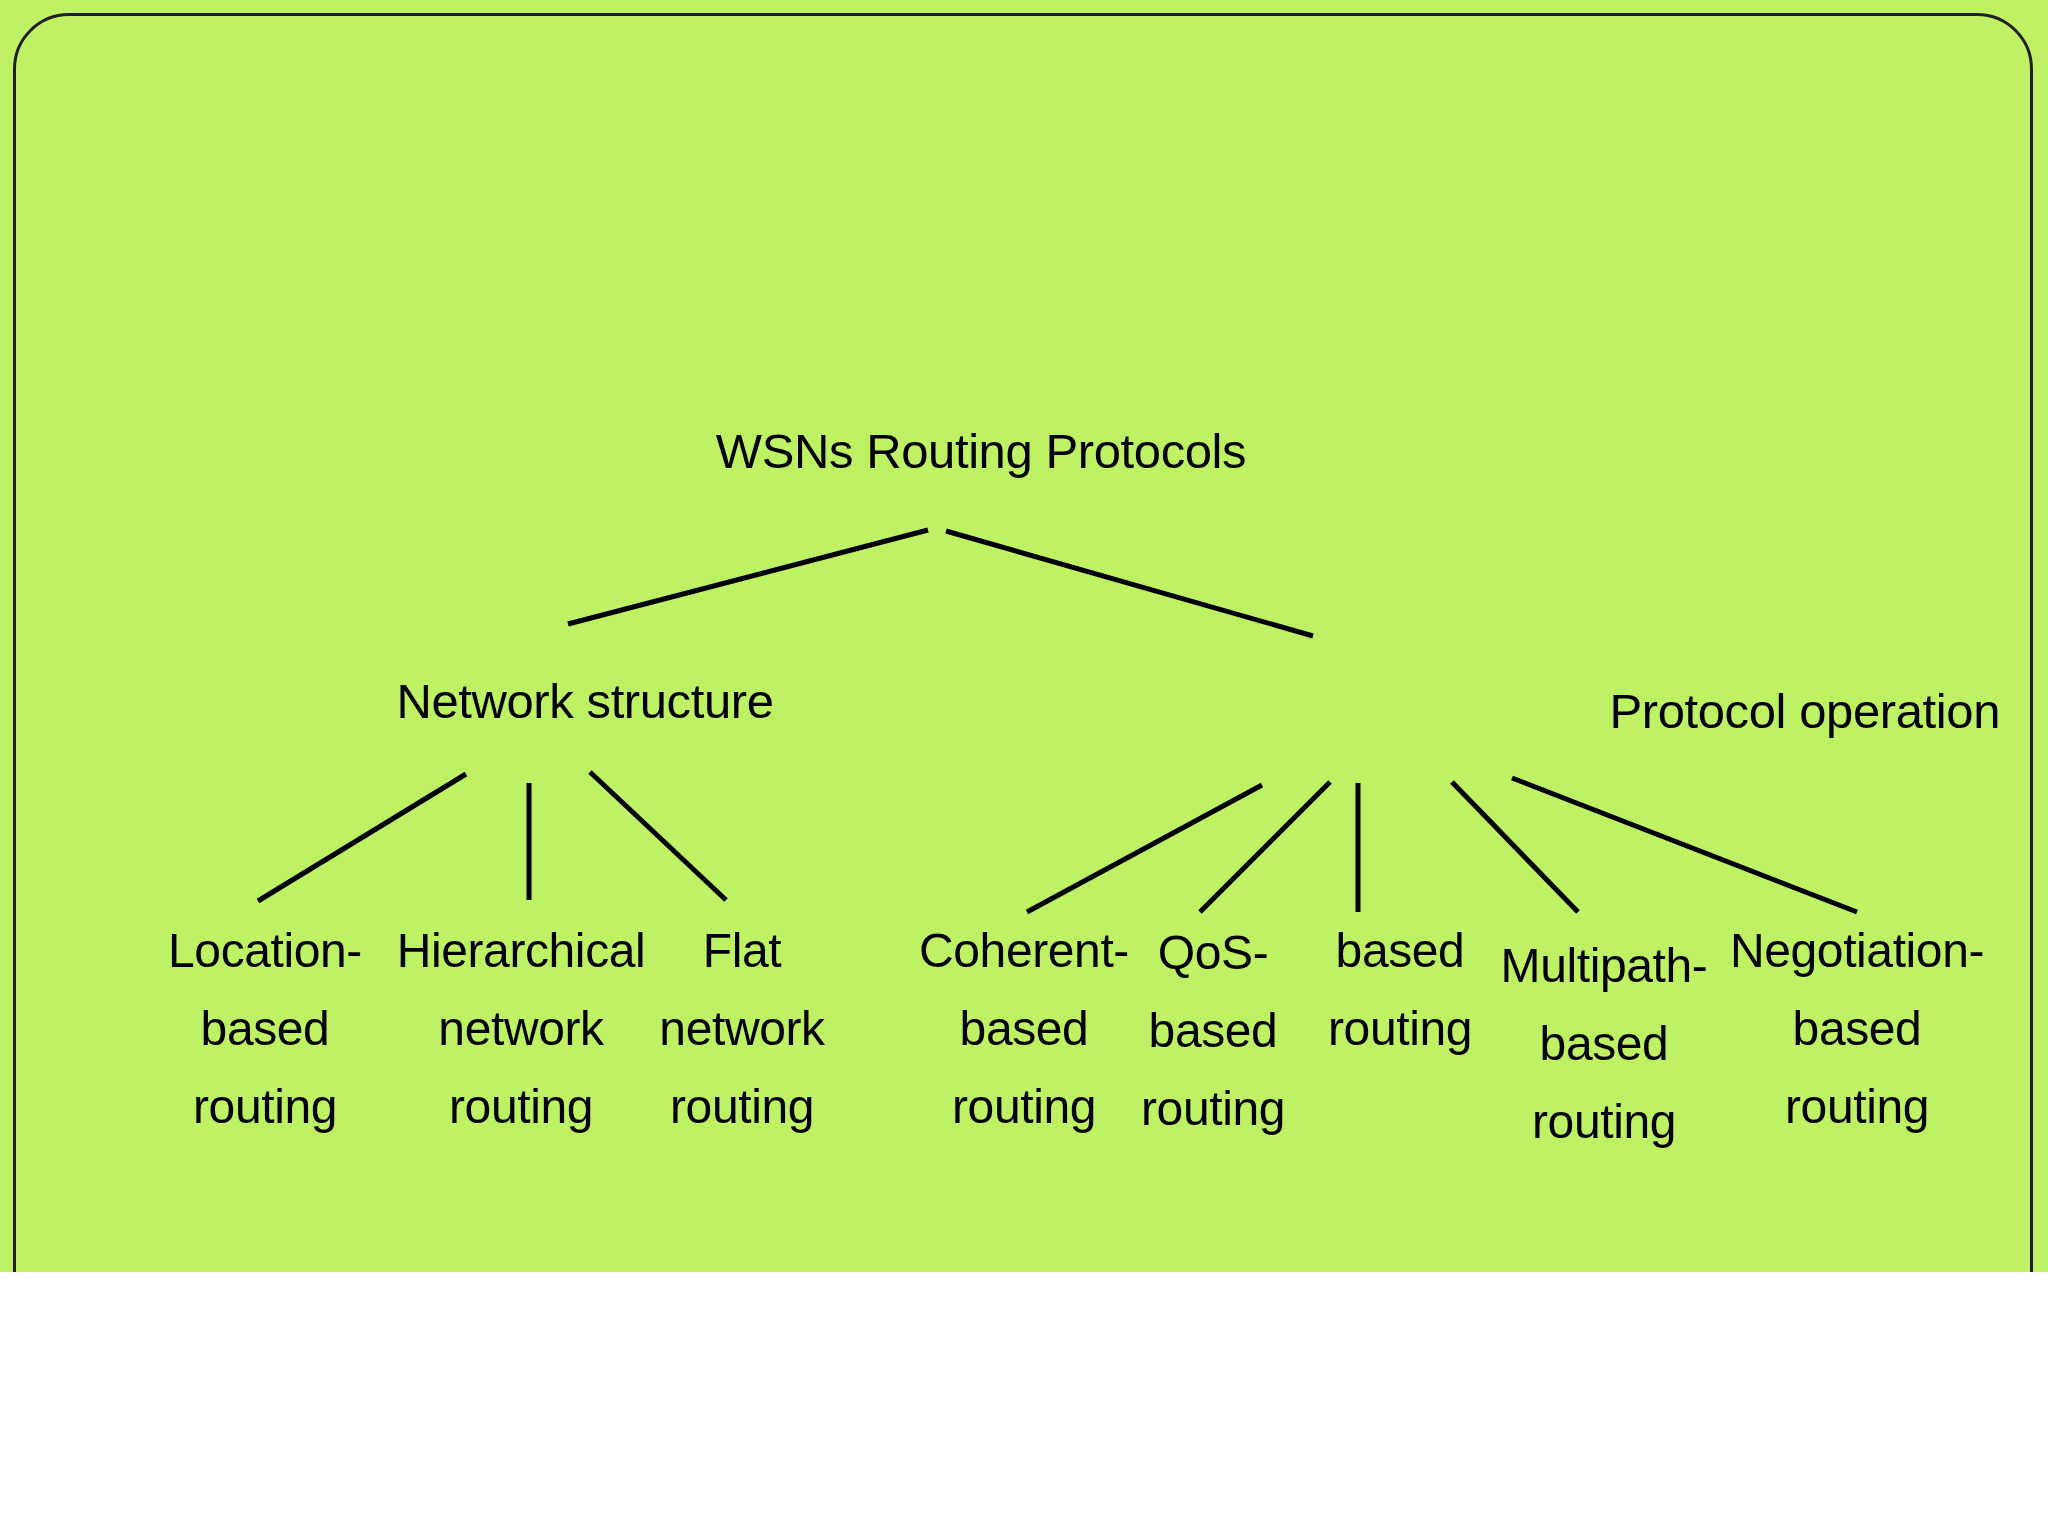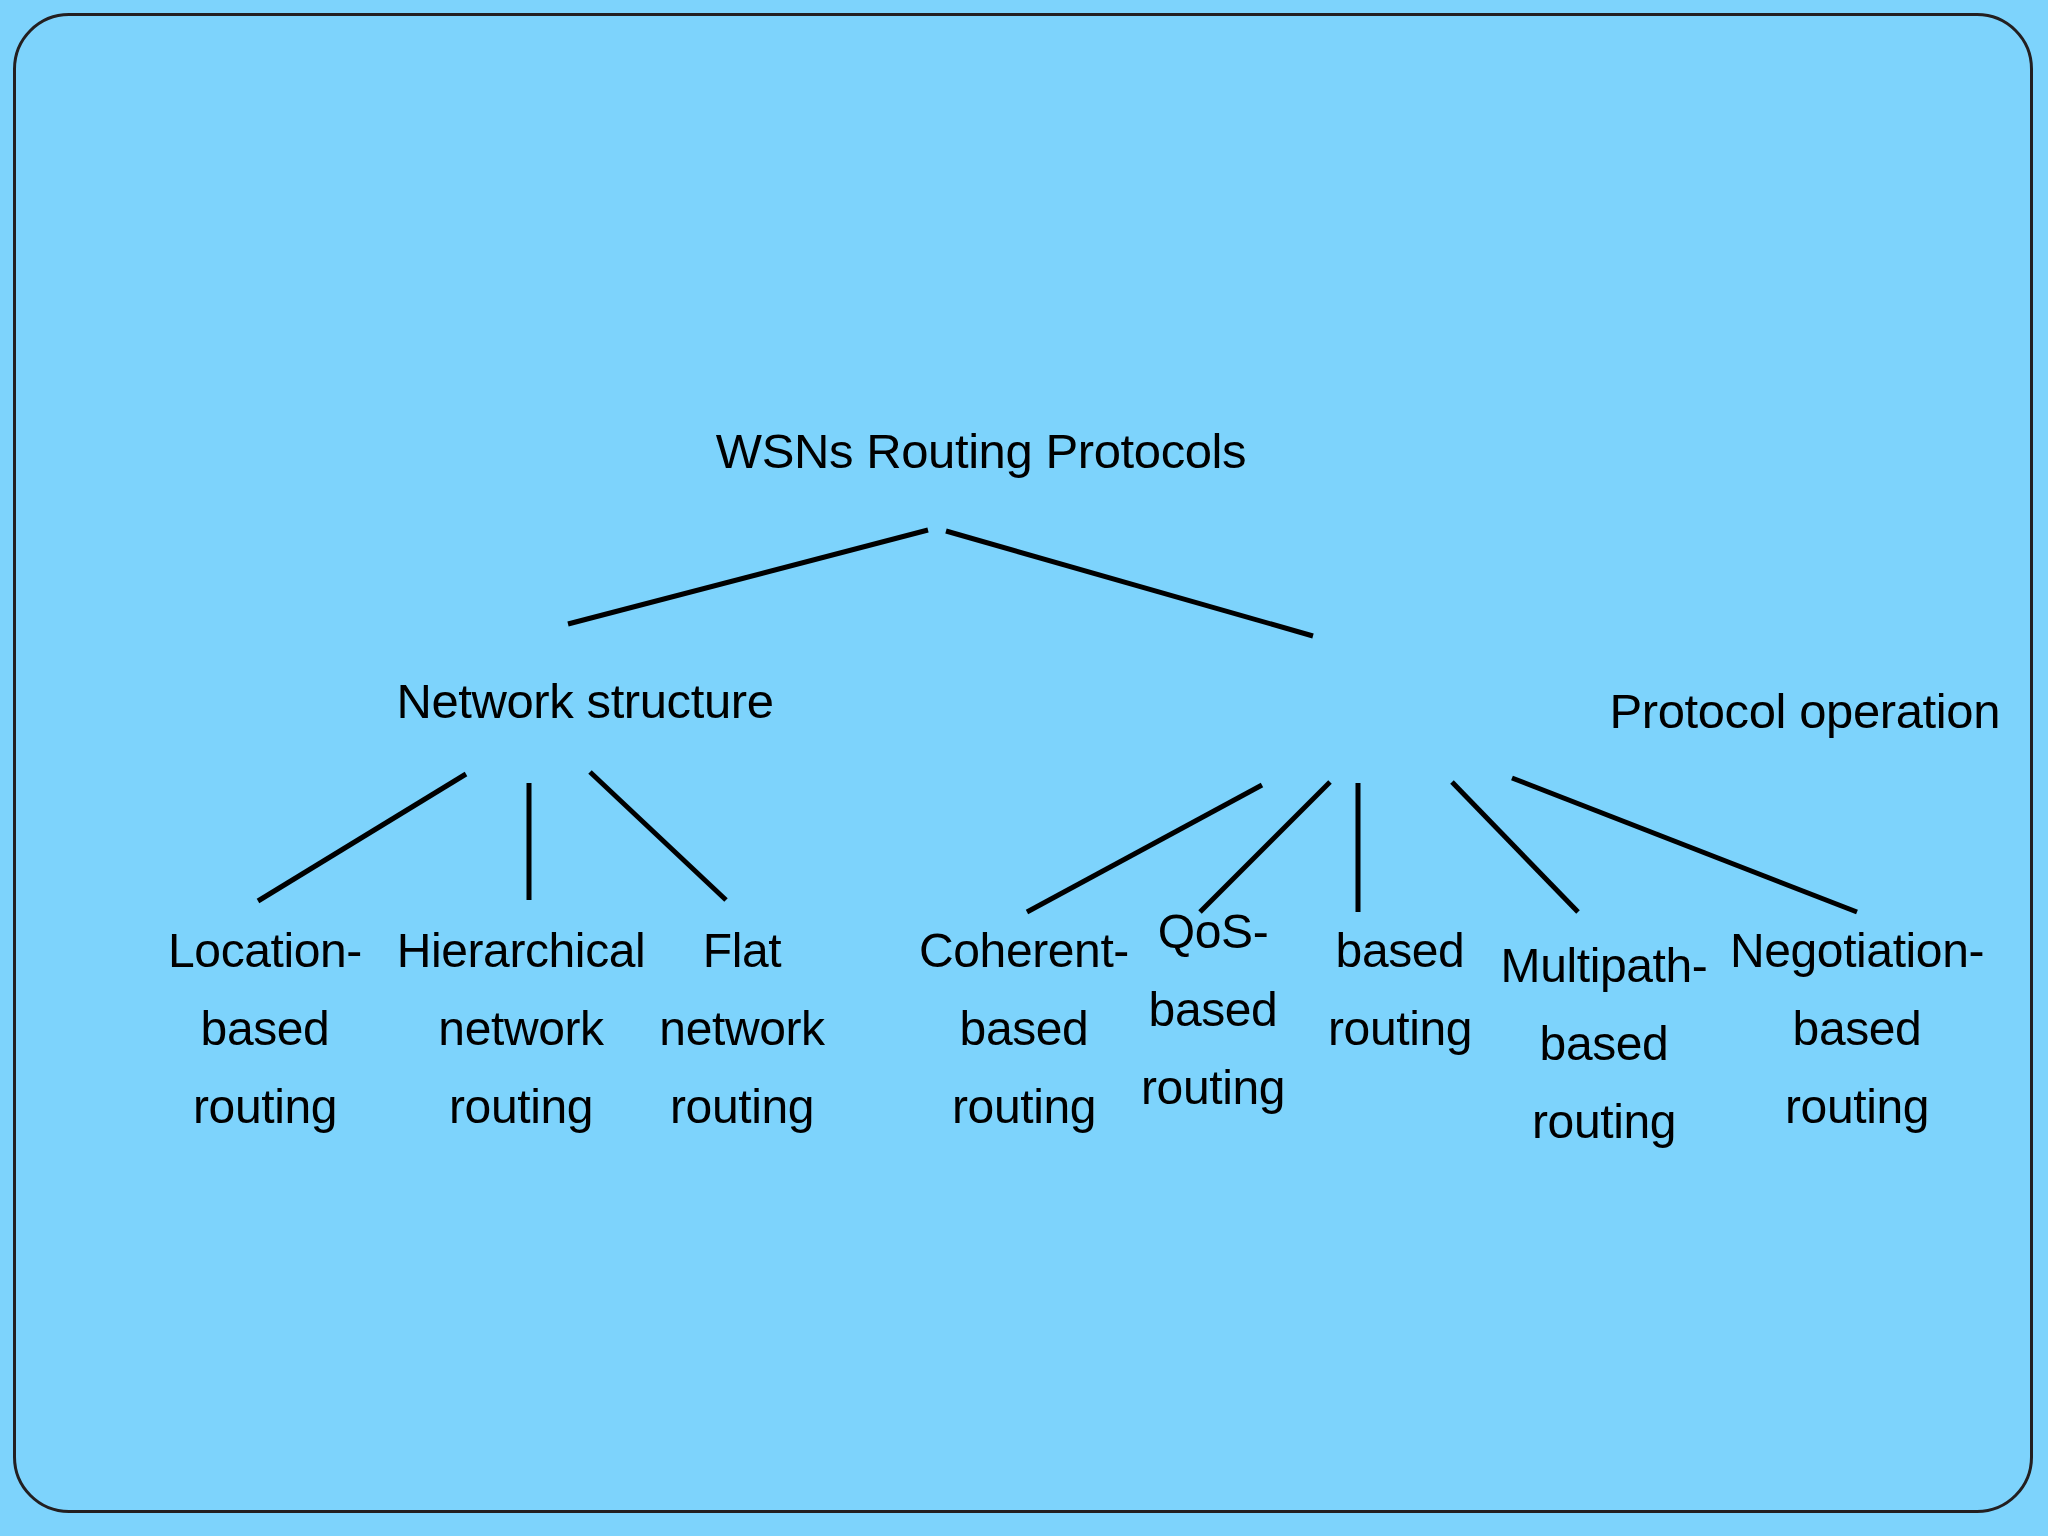--- a/index.html
+++ b/index.html
@@ -3,22 +3,22 @@
 <meta charset="utf-8">
 <style>
   html, body {
     margin: 0;
     padding: 0;
     background: #ffffff;
   }
   #slide {
     position: relative;
     width: 2048px;
-    height: 1536px;
-    background: #7dd3fc;
+    height: 1272px;
+    background: #bef264;
     overflow: hidden;
     font-family: "Liberation Sans", sans-serif;
   }
   #frame {
     position: absolute;
     left: 13px;
     top: 13px;
     width: 2020px;
     height: 1500px;
     border: 3px solid #231f20;
@@ -118,21 +118,21 @@
       <span class="ln">network</span>
       <span class="ln">routing</span>
     </div>
 
     <div class="node leaf" id="node-leaf-3" style="left: 424px; width: 1200px; top: 912.44px;">
       <span class="ln">Coherent-</span>
       <span class="ln">based</span>
       <span class="ln">routing</span>
     </div>
 
-    <div class="node leaf" id="node-leaf-4" style="left: 613px; width: 1200px; top: 893px;">
+    <div class="node leaf" id="node-leaf-4" style="left: 613px; width: 1200px; top: 914px;">
       <span class="ln">QoS-</span>
       <span class="ln">based</span>
       <span class="ln">routing</span>
     </div>
 
     <div class="node leaf" id="node-leaf-5" style="left: 800px; width: 1200px; top: 912.44px;">
       <span class="ln">based</span>
       <span class="ln">routing</span>
     </div>
 

